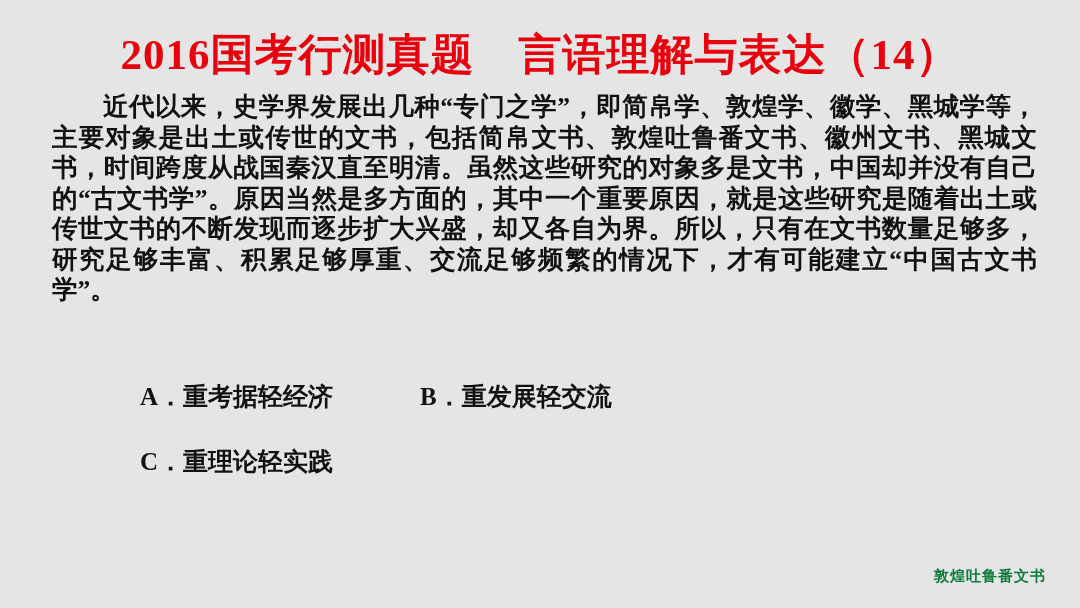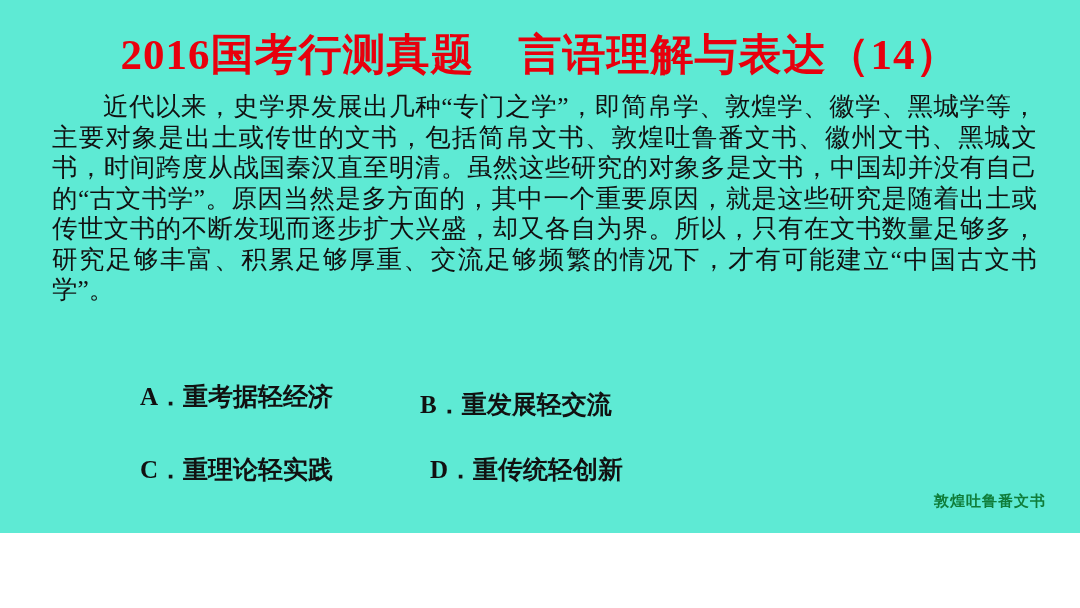--- a/index.html
+++ b/index.html
@@ -9,22 +9,22 @@
   body {
     width: 1080px;
     height: 608px;
     background: #ffffff;
     font-family: "Liberation Serif", "DejaVu Serif", serif;
     overflow: hidden;
   }
   .slide {
     position: relative;
     width: 1080px;
-    height: 533px;
-    background: #5eead4;
+    height: 608px;
+    background: #e5e5e5;
     box-sizing: border-box;
   }
   .title {
     position: absolute;
     top: 26px;
     left: 0;
     width: 1080px;
     text-align: center;
     color: #e8000d;
     font-size: 43px;
@@ -36,21 +36,21 @@
   .passage {
     position: absolute;
     top: 92px;
     left: 52px;
     width: 985px;
     color: #111111;
     font-size: 25.5px;
     line-height: 30.5px;
     text-align: justify;
     text-justify: inter-ideograph;
-    font-weight: normal;
+    font-weight: bold;
     font-family: "Liberation Serif", "DejaVu Serif", serif;
     text-indent: 2em;
   }
   .question {
     position: absolute;
     top: 322px;
     left: 110px;
     width: 900px;
     color: #3b2fb5;
     font-size: 25px;
@@ -58,32 +58,32 @@
     font-family: "Liberation Serif", "DejaVu Serif", serif;
   }
   .options {
     position: absolute;
     top: 380px;
     left: 140px;
     width: 860px;
   }
   .opt-row {
     display: flex;
-    align-items: flex-start;
+    align-items: center;
     margin-bottom: 32px;
   }
   .opt {
     color: #111111;
     font-size: 25px;
     font-weight: bold;
     font-family: "Liberation Serif", "DejaVu Serif", serif;
     white-space: nowrap;
   }
   .opt-a { width: 280px; }
-  .opt-b { width: 280px; margin-top: 8px; }
+  .opt-b { width: 280px; }
   .opt-c { width: 290px; }
   .opt-d { width: 280px; }
   .watermark {
     position: absolute;
     right: 34px;
     bottom: 22px;
     color: #0f7d3a;
     font-size: 15px;
     font-weight: bold;
     font-family: "Liberation Sans", sans-serif;
@@ -100,19 +100,18 @@
   <div class="passage">近代以来，史学界发展出几种“专门之学”，即简帛学、敦煌学、徽学、黑城学等，主要对象是出土或传世的文书，包括简帛文书、敦煌吐鲁番文书、徽州文书、黑城文书，时间跨度从战国秦汉直至明清。虽然这些研究的对象多是文书，中国却并没有自己的“古文书学”。原因当然是多方面的，其中一个重要原因，就是这些研究是随着出土或传世文书的不断发现而逐步扩大兴盛，却又各自为界。所以，只有在文书数量足够多，研究足够丰富、积累足够厚重、交流足够频繁的情况下，才有可能建立“中国古文书学”。</div>
 
 
   <div class="options">
     <div class="opt-row">
       <div class="opt opt-a">A．重考据轻经济</div>
       <div class="opt opt-b">B．重发展轻交流</div>
     </div>
     <div class="opt-row">
       <div class="opt opt-c">C．重理论轻实践</div>
-      <div class="opt opt-d">D．重传统轻创新</div>
     </div>
   </div>
 
   <div class="watermark">敦煌吐鲁番文书</div>
 
 </div>
 
 </body></html>

